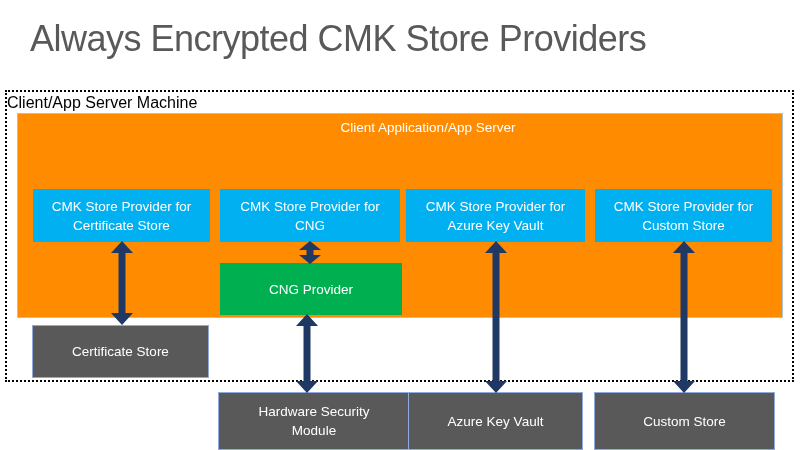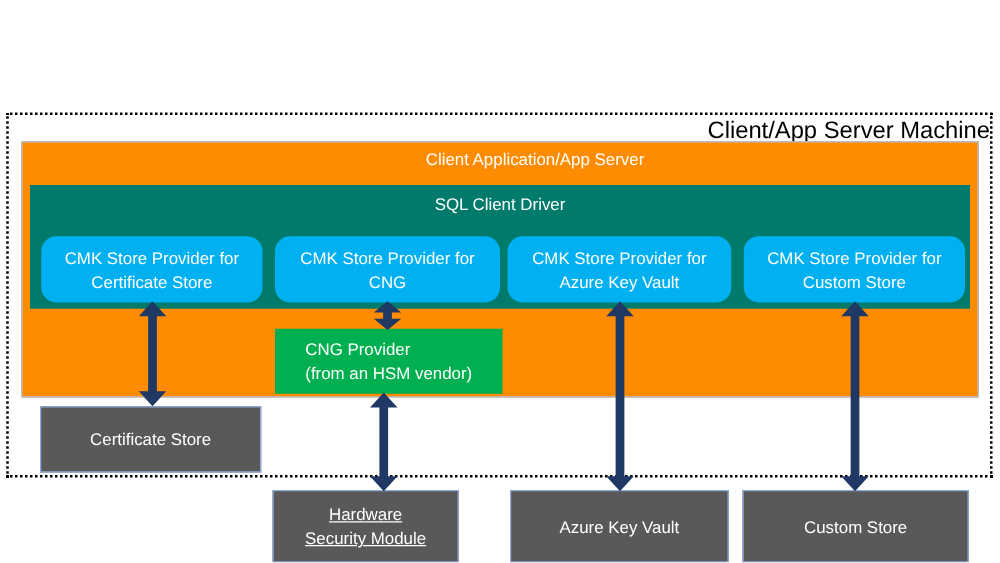--- a/index.html
+++ b/index.html
@@ -10,106 +10,104 @@
   #page-title{
     position:absolute;left:30px;top:18px;width:740px;
     font-size:36px;font-weight:300;color:var(--title_gray);
     letter-spacing:-0.5px;white-space:nowrap;
   }
   #machine-box{
     position:absolute;left:5px;top:90px;width:789px;height:292px;
     border:2px dotted var(--dotted_border);box-sizing:border-box;background:transparent;
   }
   .machine-label{
-    position:absolute;left:0;top:2px;width:100%;text-align:right;
-    font-size:19px;color:#000;
+    position:absolute;left:0;top:2px;width:100%;text-align:left;
+    font-size:16px;color:#000;
   }
   #app-server-box{
     position:absolute;left:17px;top:113px;width:766px;height:205px;
     background:var(--orange);border:1px solid var(--light_border);box-sizing:border-box;
   }
   .app-server-label{
     position:absolute;left:0;top:6px;width:100%;text-align:center;
     font-size:13.5px;color:#fff;margin-left:28px;
   }
   #driver-box{
     position:absolute;left:24px;top:148px;width:752px;height:99px;
     background:var(--teal);
   }
   .driver-label{
     position:absolute;left:0;top:8px;width:100%;text-align:center;
     font-size:13.5px;color:#fff;
   }
   .provider-box{
     position:absolute;top:189px;height:53px;background:var(--blue);
     display:flex;align-items:center;justify-content:center;text-align:center;
-    color:#fff;font-size:13.5px;line-height:19px;border-radius:12px;
+    color:#fff;font-size:13.5px;line-height:19px;
   }
   #provider-1{left:33px;width:177px;}
   #provider-2{left:220px;width:180px;}
   #provider-3{left:406px;width:179px;}
   #provider-4{left:595px;width:177px;}
   #cng-box{
     position:absolute;left:220px;top:263px;width:182px;height:52px;
     background:var(--green);
     display:flex;align-items:center;justify-content:center;
     color:#fff;font-size:13.5px;line-height:19px;
   }
   .store-box{
     position:absolute;background:var(--store_gray);
     border:1px solid var(--store_border);box-sizing:border-box;
     display:flex;align-items:center;justify-content:center;text-align:center;
     color:#fff;font-size:13.5px;line-height:19px;padding:0 18px;
   }
   #store-1{left:32px;top:325px;width:177px;height:53px;}
-  #store-2{left:218px;top:392px;width:149px;height:58px;text-decoration:underline;}
+  #store-2{left:218px;top:392px;width:192px;height:58px;}
   #store-3{left:408px;top:392px;width:175px;height:58px;}
   #store-4{left:594px;top:392px;width:181px;height:58px;}
   .arrow{position:absolute;width:24px;}
   .arrow svg{display:block;}
   .arrow path{fill:var(--arrow_navy);}
   #arrow-1{left:110px;top:241px;}
   #arrow-2a{left:298px;top:241px;}
   #arrow-2b{left:295px;top:314px;}
   #arrow-3{left:484px;top:241px;}
   #arrow-4{left:672px;top:241px;}
 </style>
 </head>
 <body>
 
 <div id="stage">
 
+  <div id="page-title">Always Encrypted CMK Store Providers</div>
 
   <div id="machine-box">
     <div class="machine-label">Client/App Server Machine</div>
   </div>
 
   <div id="app-server-box">
     <div class="app-server-label">Client Application/App Server</div>
   </div>
 
-  <div id="driver-box">
-    <div class="driver-label">SQL Client Driver</div>
-  </div>
 
   <div id="provider-1" class="provider-box">
     <span><span>CMK Store Provider for</span><br><span>Certificate Store</span></span>
   </div>
   <div id="provider-2" class="provider-box">
     <span><span>CMK Store Provider for</span><br><span>CNG</span></span>
   </div>
   <div id="provider-3" class="provider-box">
     <span><span>CMK Store Provider for</span><br><span>Azure Key Vault</span></span>
   </div>
   <div id="provider-4" class="provider-box">
     <span><span>CMK Store Provider for</span><br><span>Custom Store</span></span>
   </div>
 
   <div id="cng-box">
-    <span><span>CNG Provider</span><br><span>(from an HSM vendor)</span></span>
+    <span><span>CNG Provider</span><br></span>
   </div>
 
   <div id="store-1" class="store-box">
     <span>Certificate Store</span>
   </div>
   <div id="store-2" class="store-box">
     <span>Hardware Security Module</span>
   </div>
   <div id="store-3" class="store-box">
     <span>Azure Key Vault</span>

